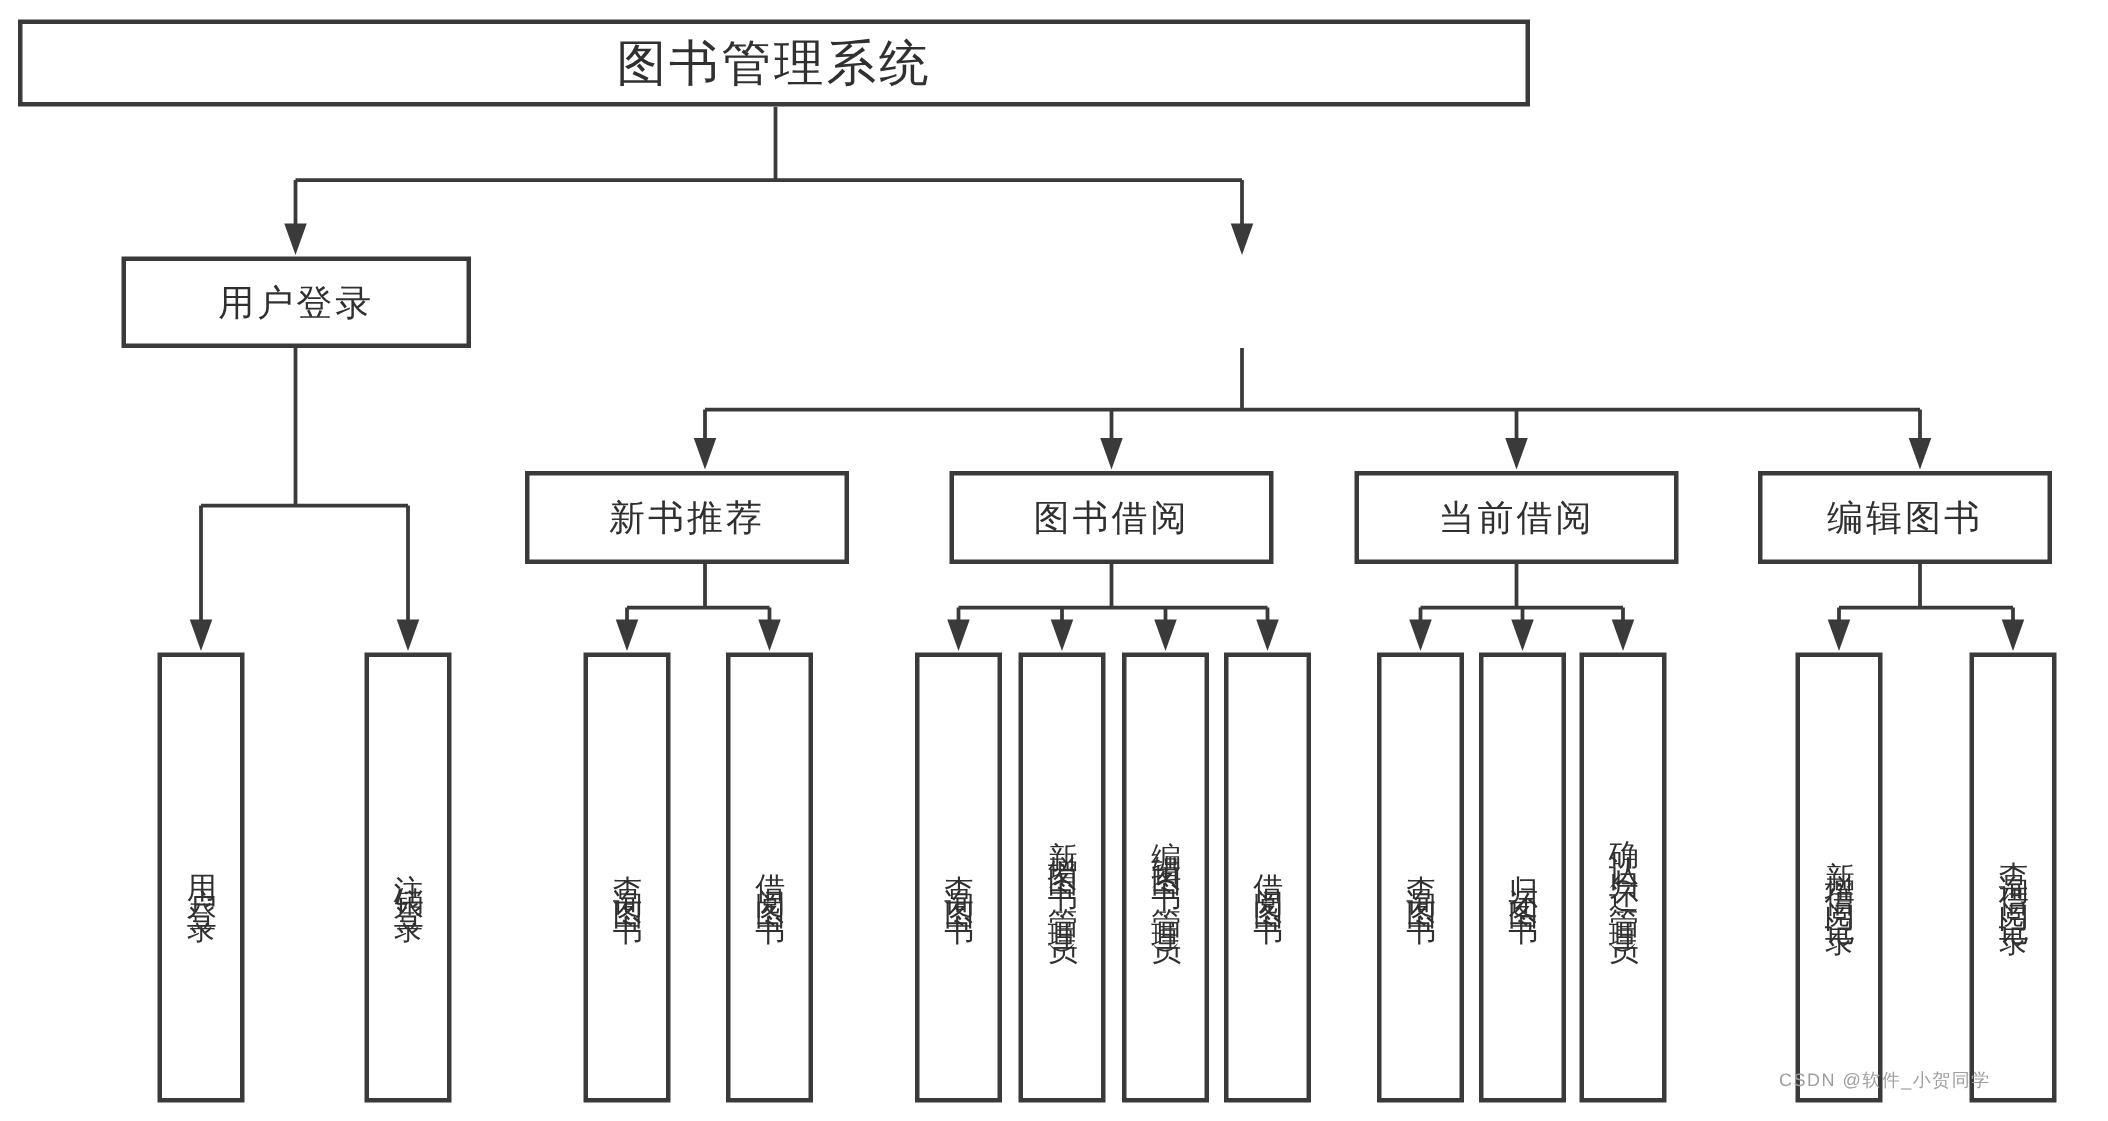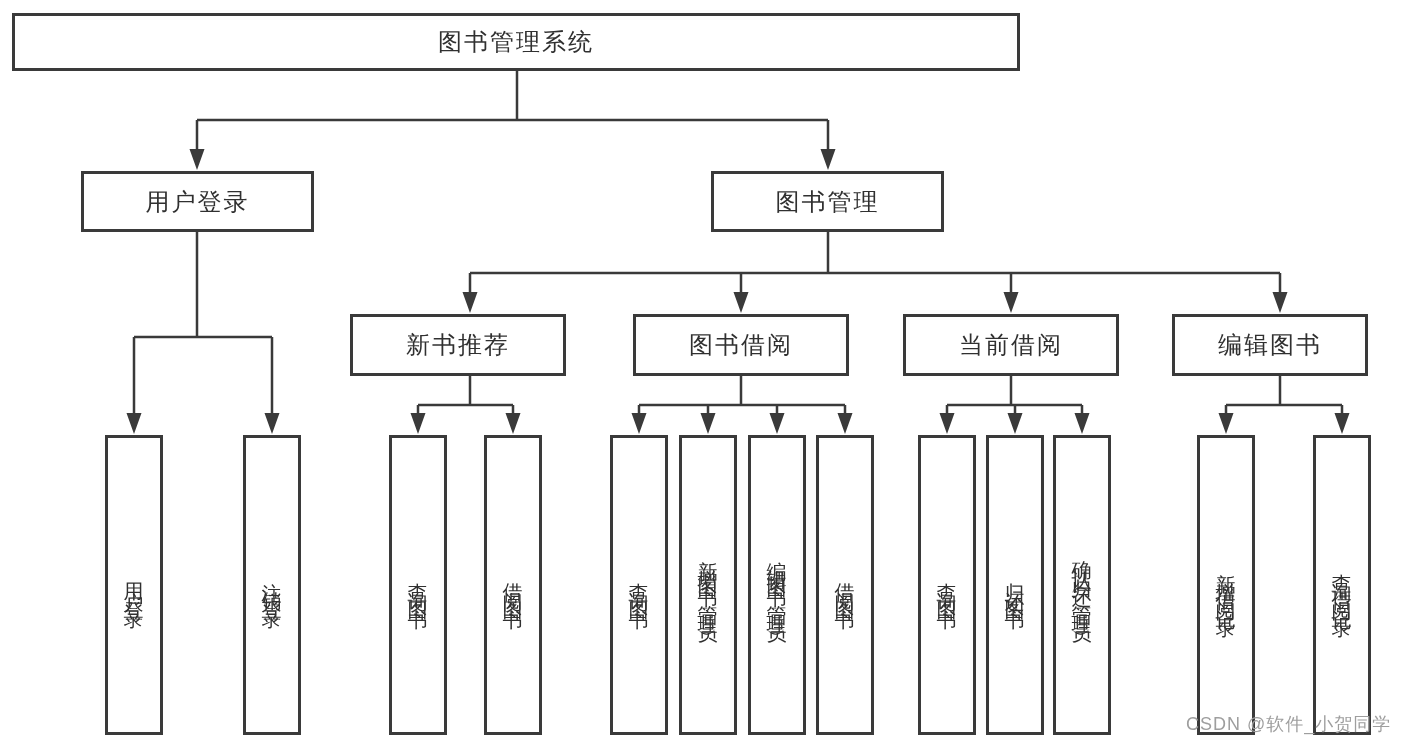--- a/index.html
+++ b/index.html
@@ -28,38 +28,38 @@
     display:flex;
     align-items:center;
     justify-content:center;
     z-index:2;
   }
   .hbox{
     font-size:24px;
     letter-spacing:2px;
     white-space:nowrap;
   }
-  .hbox.root{font-size:24px;}
+  .hbox.root{font-size:33px;}
   .vbox{
     top:435px;
     width:58px;
     height:300px;
     writing-mode:vertical-rl;
     text-orientation:mixed;
     font-size:20px;
     letter-spacing:9px;
     padding:10px 0;
     line-height:1;
   }
   .watermark{
     position:absolute;
     left:1186px;
     top:712px;
     z-index:5;
-    font-size:18px;
+    font-size:12px;
     color:var(--wm);
     letter-spacing:1px;
     white-space:nowrap;
   }
 </style>
 </head>
 <body>
 
 <div class="stage">
 
@@ -89,21 +89,20 @@
              M939.5,413 H954.5 L947,434 Z
              M1007.5,413 H1022.5 L1015,434 Z
              M1074.5,413 H1089.5 L1082,434 Z
              M1218.5,413 H1233.5 L1226,434 Z
              M1334.5,413 H1349.5 L1342,434 Z"></path>
   </svg>
 
   <div class="box hbox root" style="left:12px;top:13px;width:1008px;height:58px">图书管理系统</div>
 
   <div class="box hbox" style="left:81px;top:171px;width:233px;height:61px">用户登录</div>
-  <div class="box hbox" style="left:711px;top:171px;width:233px;height:61px">图书管理</div>
 
   <div class="box hbox" style="left:350px;top:314px;width:216px;height:62px">新书推荐</div>
   <div class="box hbox" style="left:903px;top:314px;width:216px;height:62px">当前借阅</div>
   <div class="box hbox" style="left:633px;top:314px;width:216px;height:62px">图书借阅</div>
   <div class="box hbox" style="left:1172px;top:314px;width:196px;height:62px">编辑图书</div>
 
   <div class="box vbox" style="left:105px">用户登录</div>
   <div class="box vbox" style="left:243px">注销登录</div>
 
   <div class="box vbox" style="left:389px">查询图书</div>

